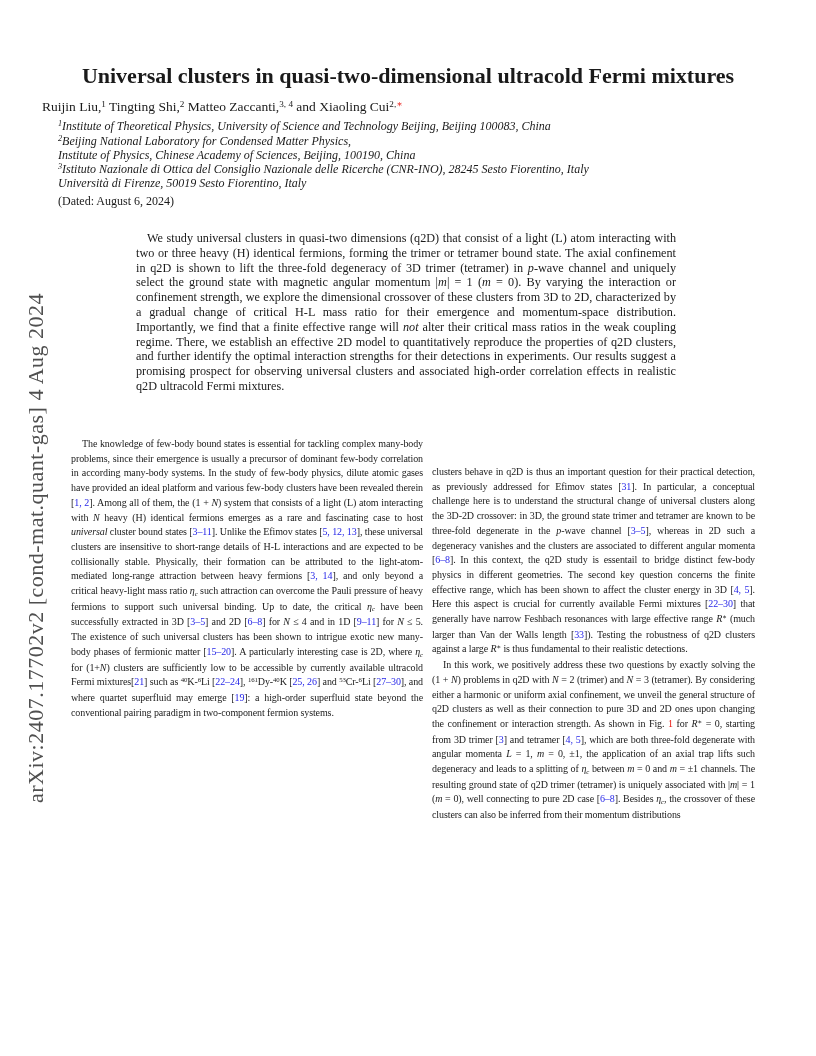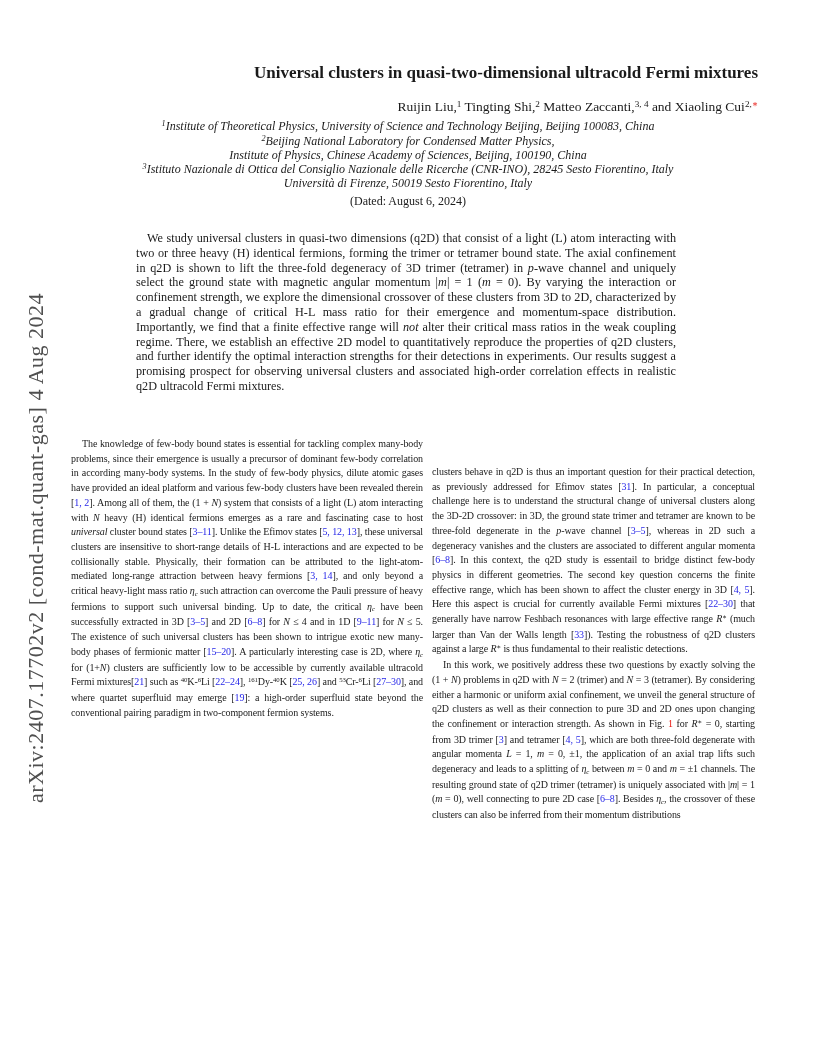--- a/index.html
+++ b/index.html
@@ -8,29 +8,29 @@
     background:#ffffff; overflow:hidden; color:#1a1a1a;
     font-family:"Liberation Serif","DejaVu Serif",serif;
   }
   .watermark {
     position:absolute; top:548px; left:36px;
     transform:translate(-50%,-50%) rotate(-90deg);
     white-space:nowrap; font-size:22px; letter-spacing:0.5px; color:#4f4f4f;
   }
   .title {
     position:absolute; top:63px; left:58px; right:58px;
-    text-align:right; font-size:17px; font-weight:bold; margin:0;
+    text-align:center; font-size:22px; font-weight:bold; margin:0;
   }
   .authors {
     position:absolute; top:99px; left:42px; right:58px;
-    text-align:right; font-size:13.5px;
+    text-align:left; font-size:13.5px;
   }
   .affils {
     position:absolute; top:120px; left:58px; right:58px;
-    text-align:center; font-size:12px; font-style:italic; line-height:13.6px;
+    text-align:left; font-size:12px; font-style:italic; line-height:13.6px;
   }
   .dated { font-style:normal; margin-top:4px; }
   .abstract {
     position:absolute; top:231px; left:136px; width:540px;
     text-align:justify; font-size:12.2px; line-height:14.8px; text-indent:11px;
   }
   .body-cols {
     position:absolute; top:437px; left:71px; width:684px;
     display:flex; gap:9px;
   }

